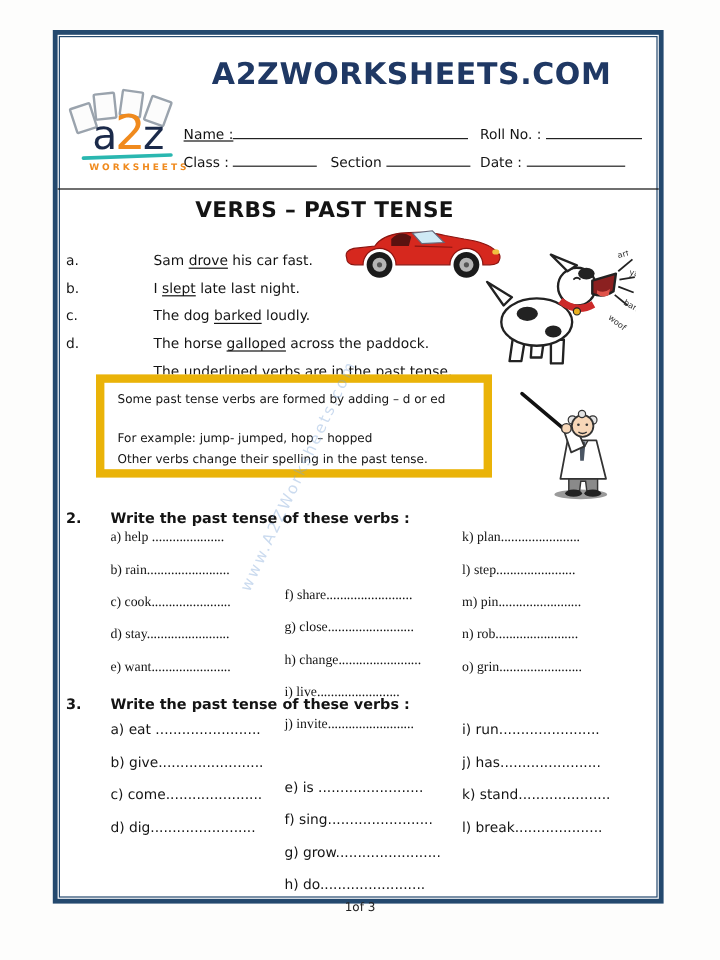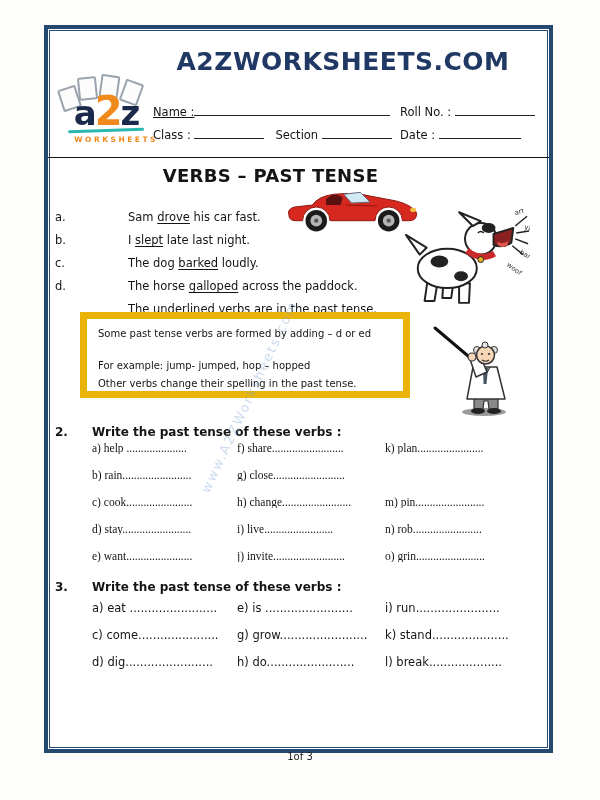--- a/index.html
+++ b/index.html
@@ -27,21 +27,21 @@
   .paper {
     position:absolute; width:19px; height:23px; background:#fcfcfc;
     border:2px solid #9aa3ad; border-radius:2px;
   }
   .p1 { left:6px;  top:14px; transform:rotate(-18deg); }
   .p2 { left:24px; top:4px;  transform:rotate(-6deg); }
   .p3 { left:46px; top:2px;  transform:rotate(8deg); }
   .p4 { left:68px; top:8px;  transform:rotate(20deg); }
   .logo-word {
     position:absolute; left:0px; top:18px; width:104px; text-align:center;
-    font-weight:700; letter-spacing:-2px; line-height:1;
+    font-weight:400; letter-spacing:-2px; line-height:1;
   }
   .logo-a2z-a, .logo-a2z-z { font-size:34px; color:#1b2a4a; }
   .logo-a2z-2 { font-size:40px; color:#f08a1d; }
   .logo-swoosh {
     position:absolute; left:14px; top:56px; width:76px; height:3px;
     background:#2ab7b0; transform:rotate(-2deg); border-radius:2px;
   }
   .logo-sub {
     position:absolute; left:0; top:62px; width:104px; text-align:right;
     font-size:7.5px; font-weight:bold; color:#f08a1d; letter-spacing:2.5px;
@@ -70,21 +70,21 @@
     border:7px solid #eab308; background:#fff; font-size:10px;
   }
   .rule-box div { position:absolute; left:11px; white-space:nowrap; }
   .rb1 { top:9px; } .rb2 { top:41px; } .rb3 { top:59px; }
   .sec-head { position:absolute; left:0; width:430px; font-weight:bold; font-size:12px; }
   .sec-head .num { position:absolute; left:7px; }
   .sec-head .htext { position:absolute; left:44px; }
   .verb-grid { position:absolute; left:44px; width:455px; font-size:11.5px; }
   .vrow { display:flex; height:27px; align-items:flex-start; }
   .vcell { white-space:nowrap; overflow:hidden; }
-  .c1 { width:145px; } .c2 { width:148px; } .c3 { width:162px; }
+  .c1 { width:145px; } .c2 { width:148px;margin-top:48px; } .c3 { width:162px; }
   
   .illus { position:absolute; }
   .car-pos { left:235px; top:150px; }
   .dog-pos { left:352px; top:180px; }
   .prof-pos { left:380px; top:293px; }
   
   .watermark {
     position:absolute; left:150px; top:460px; width:220px;
     transform:rotate(-65deg); transform-origin:left top;
     font-size:13px; letter-spacing:2px; color:rgba(125,165,215,0.40);
@@ -230,20 +230,21 @@
   </div>
   <div class="verb-grid" style="top:413px;font-family:Liberation Serif, serif;">
     <div class="vrow">
       <span class="vcell c1">a) help .....................</span>
       <span class="vcell c2">f) share.........................</span>
       <span class="vcell c3">k) plan.......................</span>
     </div>
     <div class="vrow">
       <span class="vcell c1">b) rain........................</span>
       <span class="vcell c2">g) close.........................</span>
+      <span class="vcell c3">l) step.......................</span>
     </div>
     <div class="vrow">
       <span class="vcell c1">c) cook.......................</span>
       <span class="vcell c2">h) change........................</span>
       <span class="vcell c3">m) pin........................</span>
     </div>
     <div class="vrow">
       <span class="vcell c1">d) stay........................</span>
       <span class="vcell c2">i) live........................</span>
       <span class="vcell c3">n) rob........................</span>
@@ -259,20 +260,25 @@
     <span class="num">3.</span>
     <span class="htext">Write the past tense of these verbs :</span>
   </div>
   <div class="verb-grid" style="top:572px;">
     <div class="vrow">
       <span class="vcell c1">a) eat ........................</span>
       <span class="vcell c2">e) is  ........................</span>
       <span class="vcell c3">i) run.......................</span>
     </div>
     <div class="vrow">
+      <span class="vcell c1">b) give........................</span>
+      <span class="vcell c2">f) sing........................</span>
+      <span class="vcell c3">j) has.......................</span>
+    </div>
+    <div class="vrow">
       <span class="vcell c1">c) come......................</span>
       <span class="vcell c2">g) grow........................</span>
       <span class="vcell c3">k) stand.....................</span>
     </div>
     <div class="vrow">
       <span class="vcell c1">d) dig........................</span>
       <span class="vcell c2">h) do........................</span>
       <span class="vcell c3">l) break....................</span>
     </div>
   </div>

